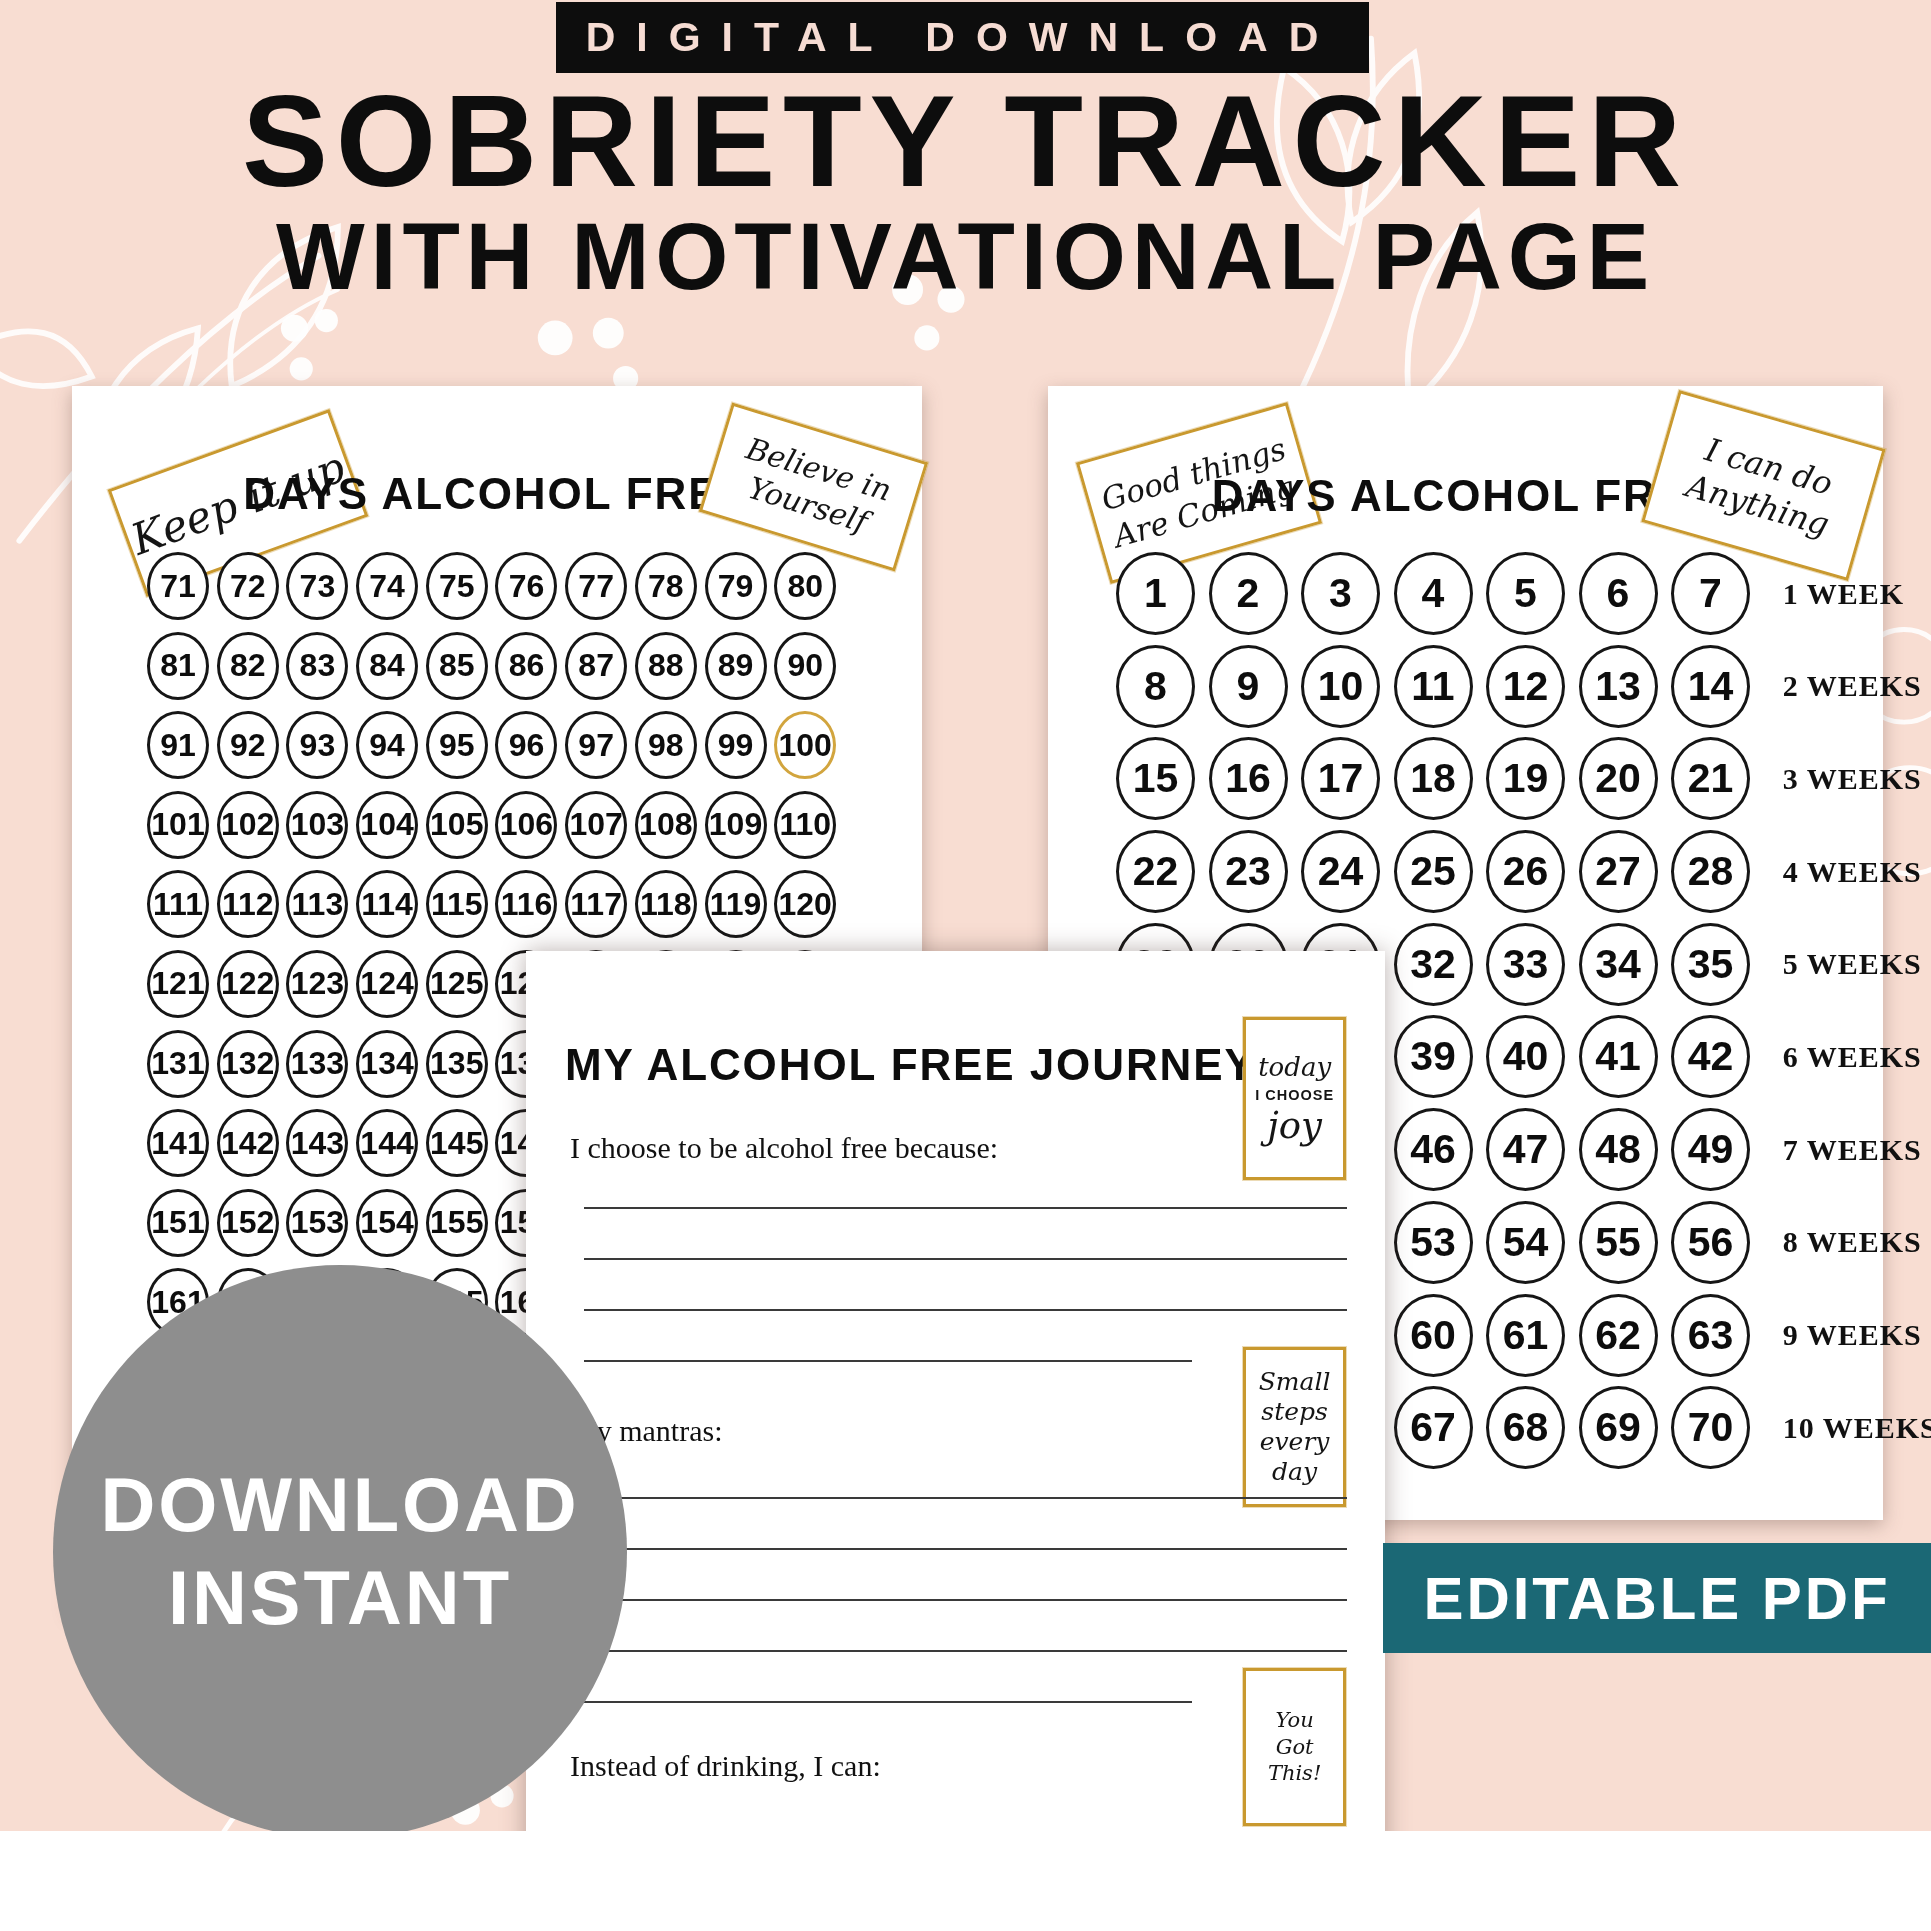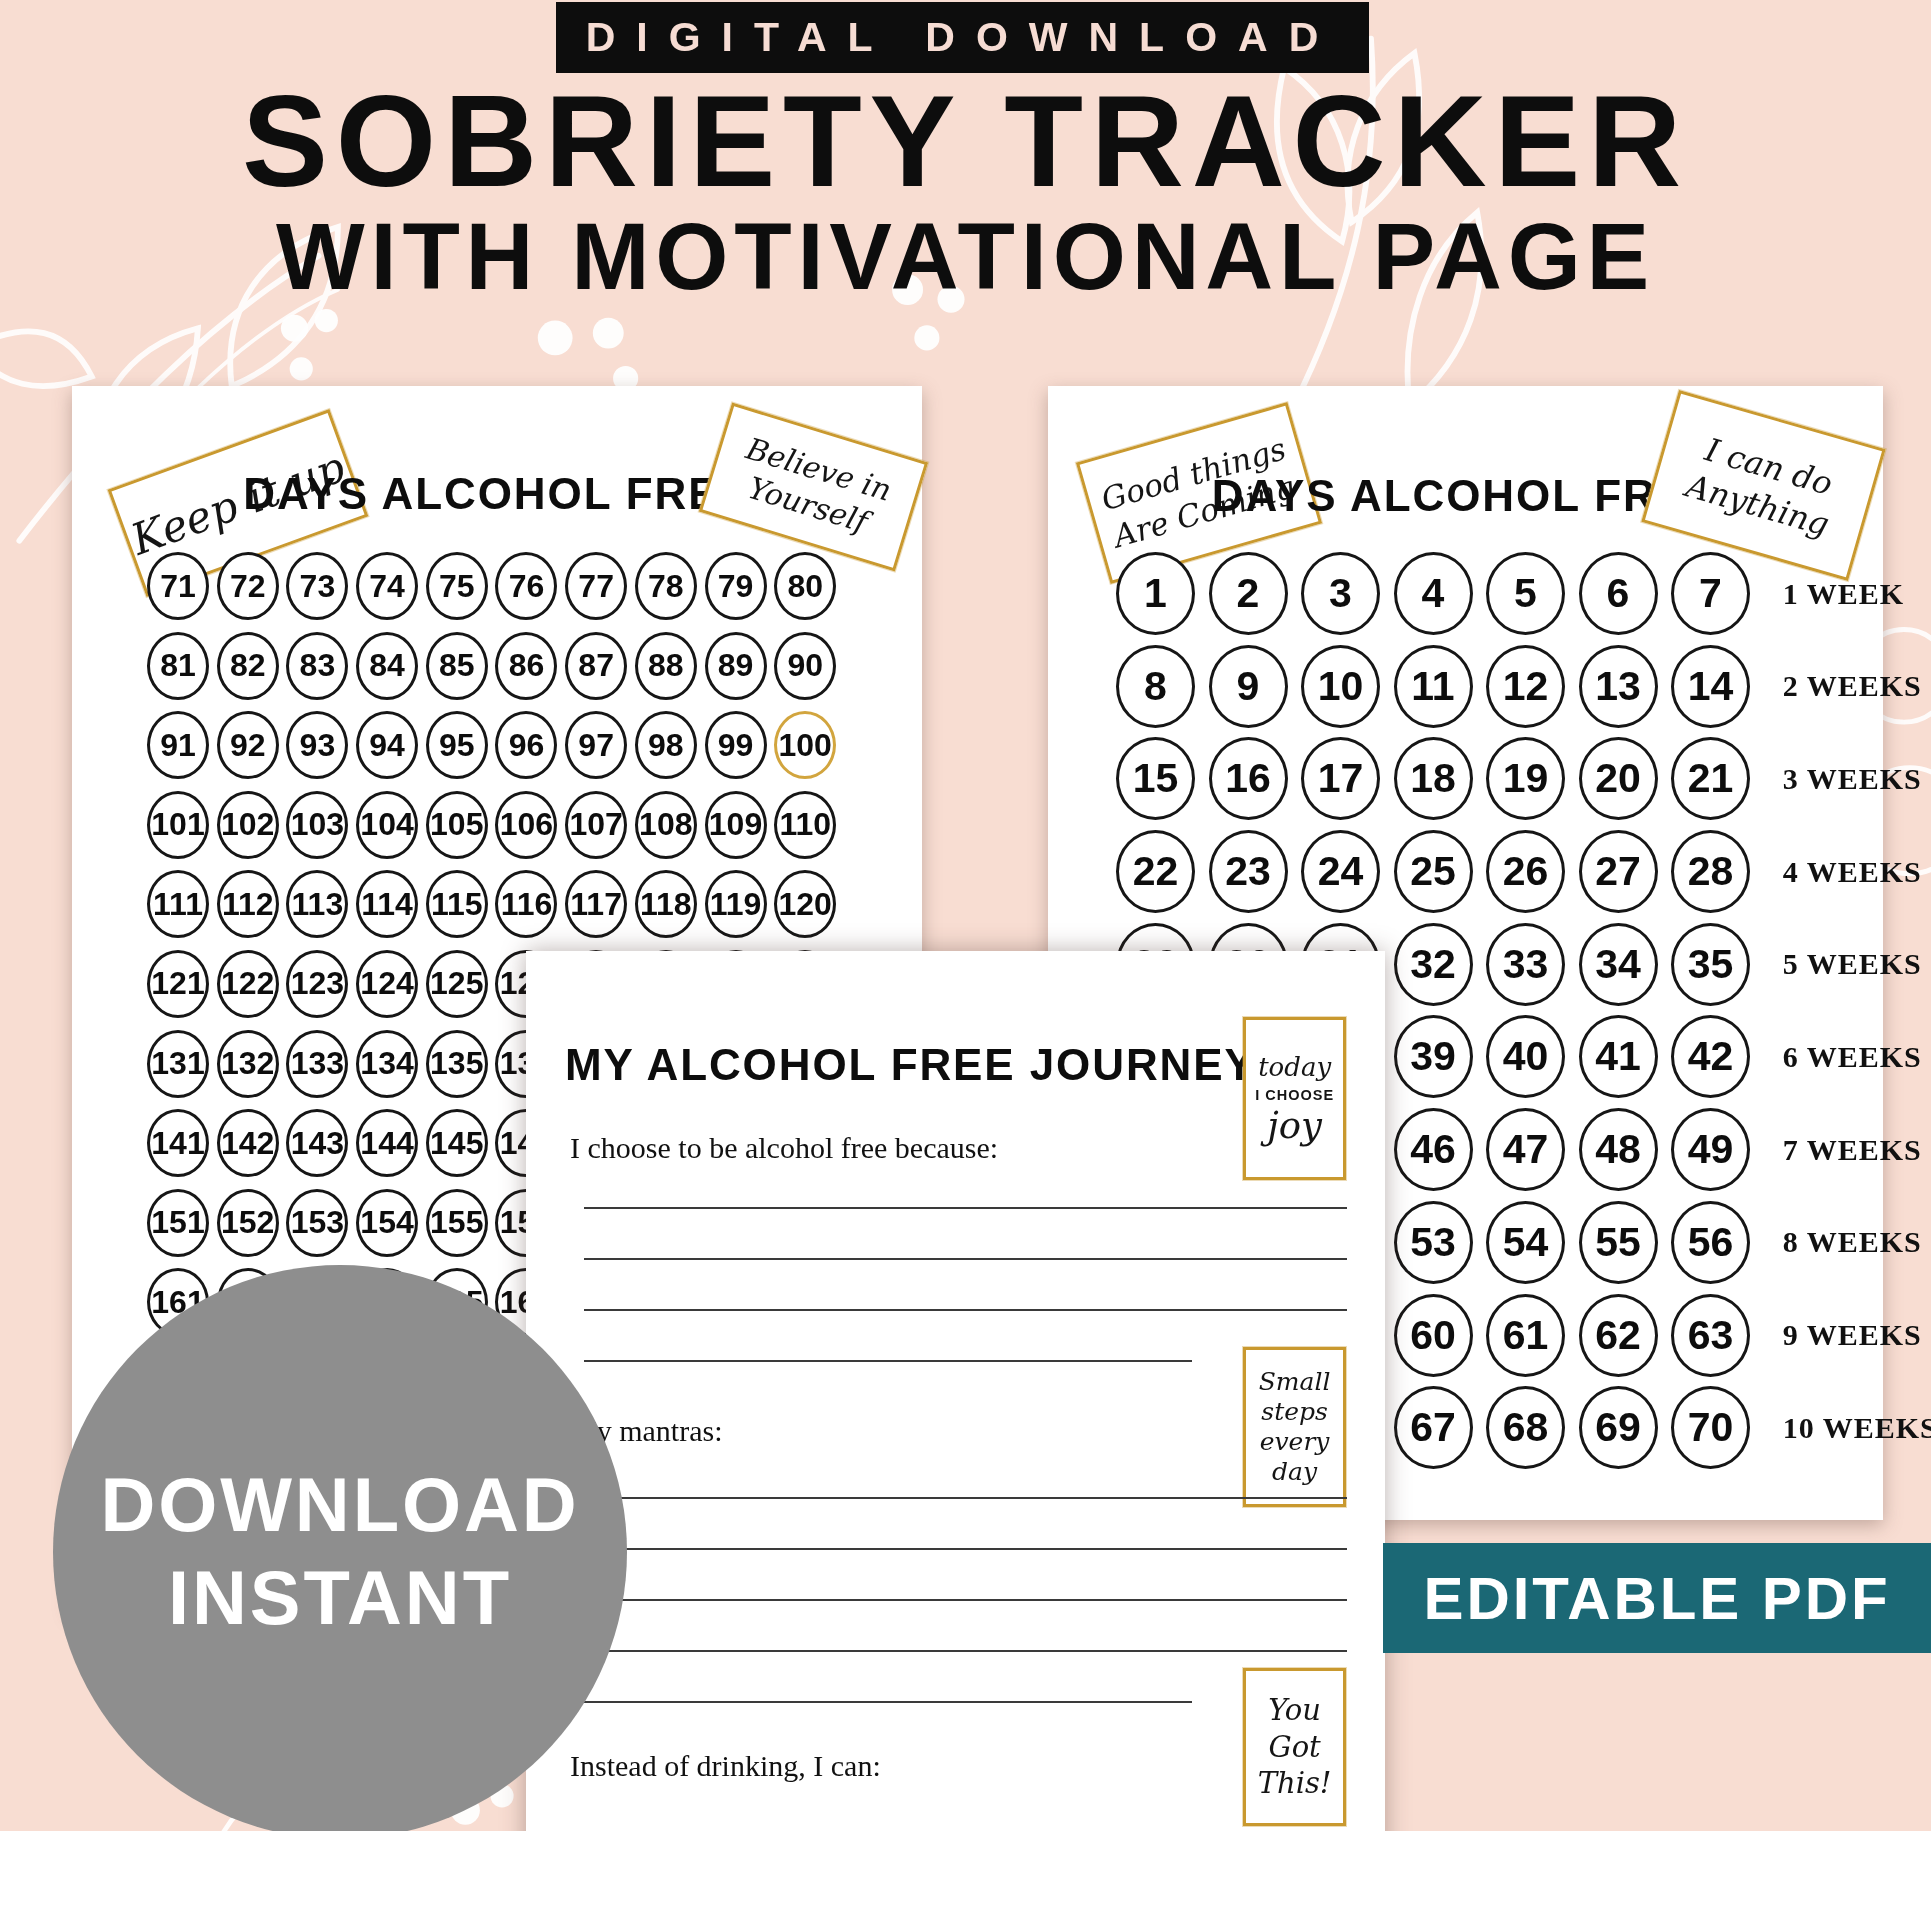--- a/index.html
+++ b/index.html
@@ -62,21 +62,21 @@
     position:absolute;left:44px;font-family:"Liberation Serif",serif;
     font-size:30px;color:#111;white-space:nowrap;
   }
   .mp-line{position:absolute;left:58px;width:763px;border-top:2.9px solid #3a3a3a;}
   .mp-line.short{width:608px;}
   .v-badge{right:39px;width:93px;padding:5.8px 1.9px;}
   .v-badge .s1{font-size:26px;line-height:1.15;}
   .v-badge .s2{font-size:14.5px;font-style:normal;font-family:"Liberation Sans",sans-serif;font-weight:bold;letter-spacing:1px;margin:3.9px 0;}
   .v-badge .s3{font-size:37px;line-height:1.0;}
   .v-badge .sl{font-size:25px;line-height:1.2;}
-  .v-badge .gl{font-size:29px;line-height:1.25;}
+  .v-badge .gl{font-size:21px;line-height:1.25;}
   
   .instant-circle{
     position:absolute;left:53px;top:1265px;width:574px;height:574px;border-radius:50%;
     background:#8e8e8e;z-index:5;display:flex;flex-direction:column;align-items:center;justify-content:center;
     color:#fff;font-weight:bold;font-size:76px;letter-spacing:2.9px;line-height:1.22;text-align:center;white-space:nowrap;
   }
   .ribbon{
     position:absolute;left:1383px;top:1543px;width:548px;height:110px;background:#1b6875;z-index:6;
     display:flex;align-items:center;justify-content:center;color:#fff;font-weight:bold;
     font-size:60px;letter-spacing:2.9px;white-space:nowrap;

